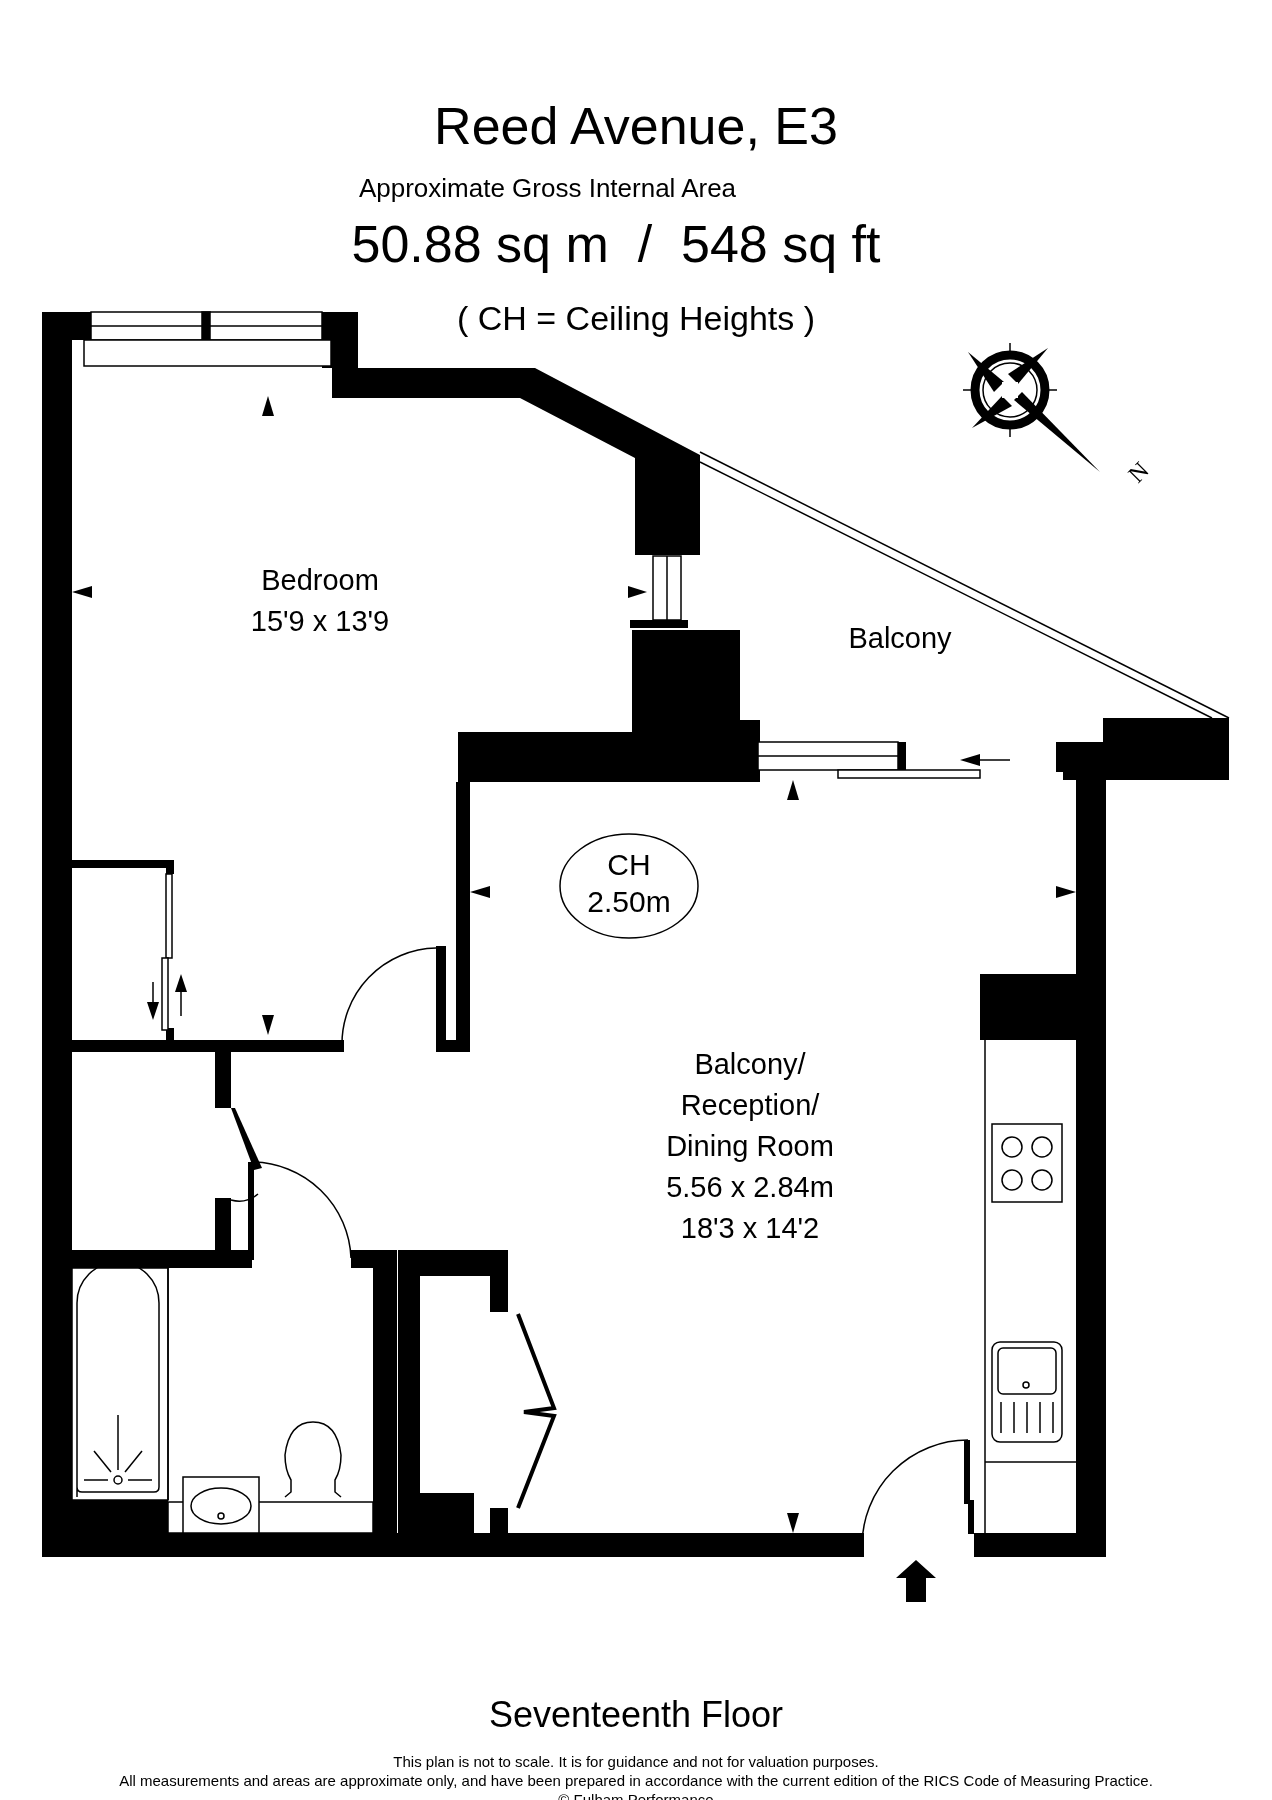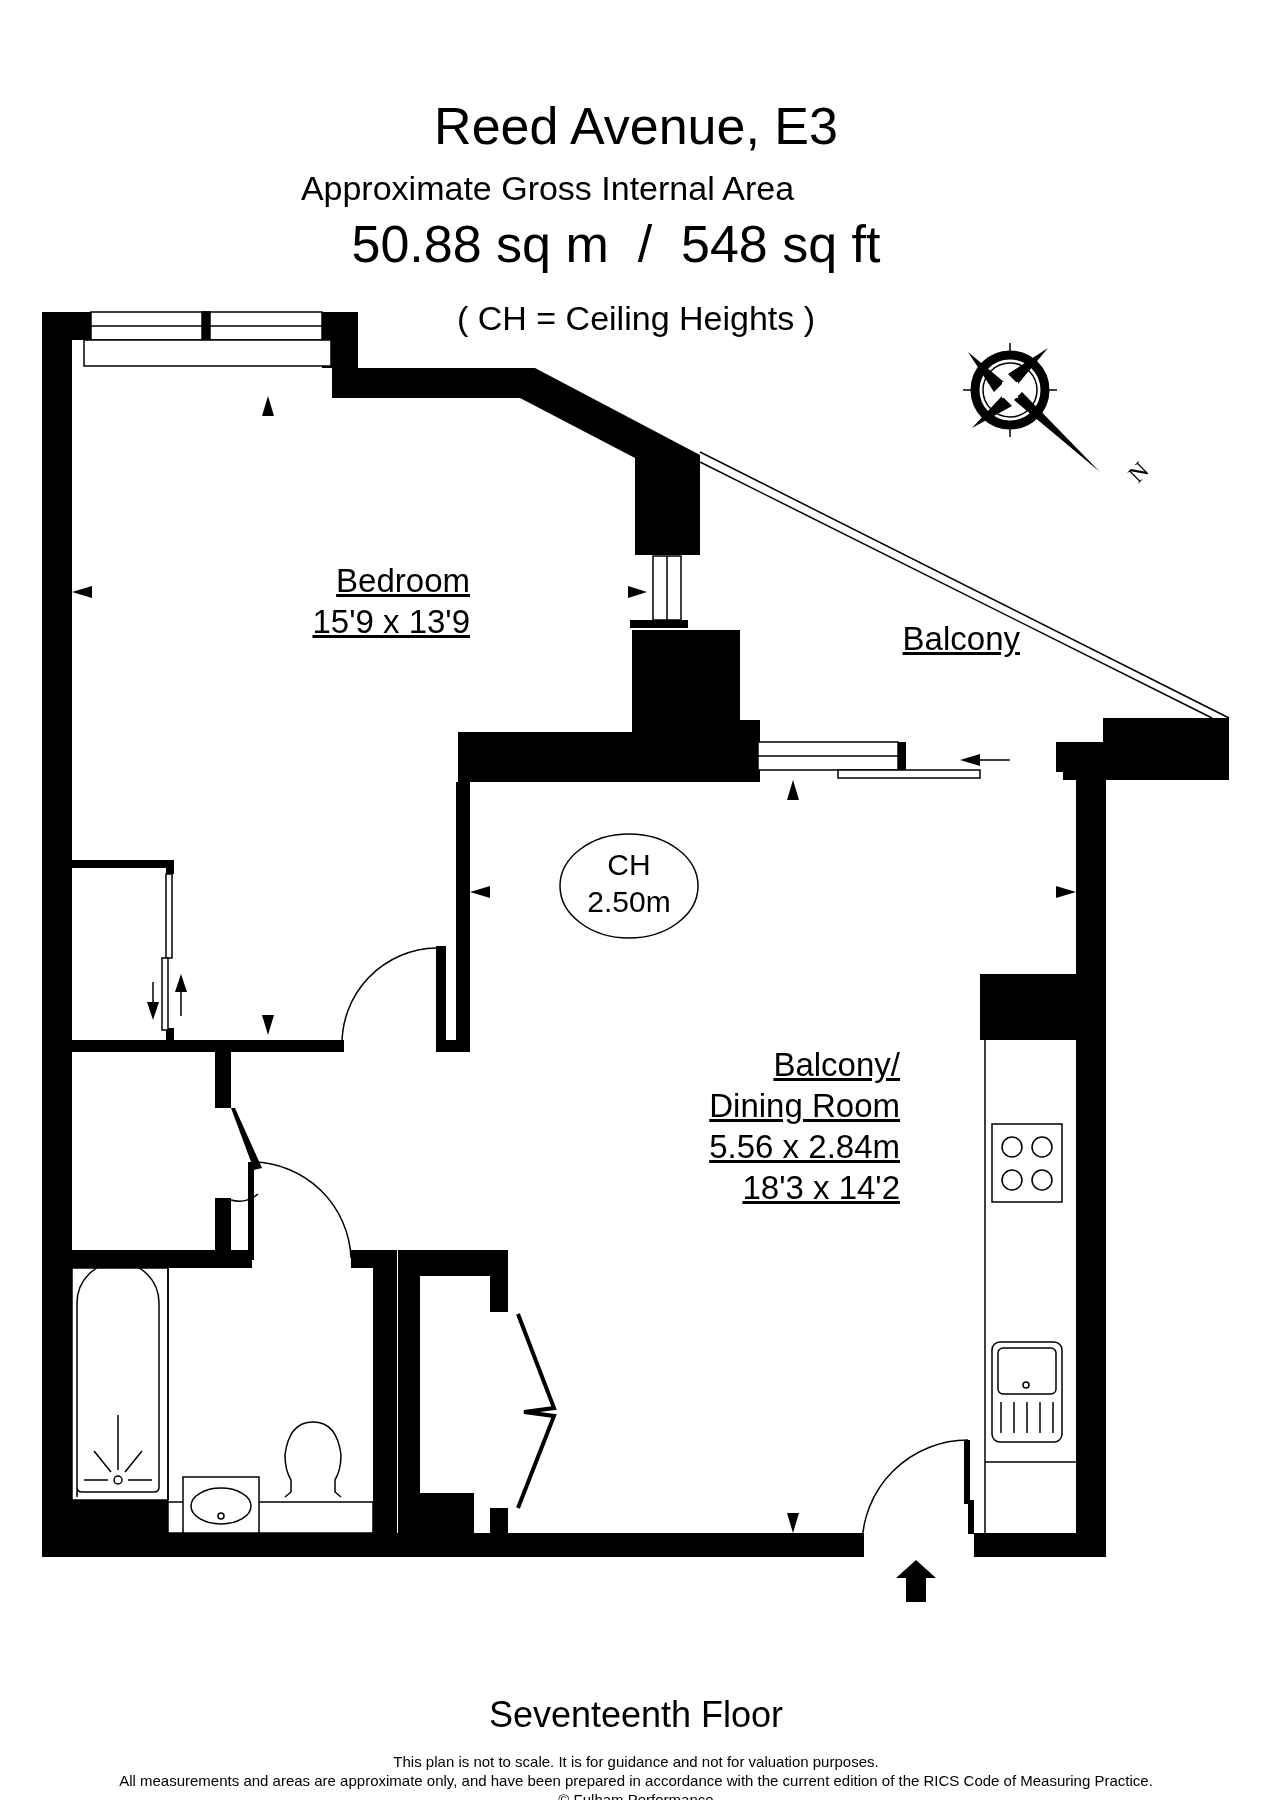--- a/index.html
+++ b/index.html
@@ -1,25 +1,25 @@
 <!DOCTYPE html>
 <html><head>
   <meta charset="utf-8">
   <style>
     html, body { margin: 0; padding: 0; background: #ffffff; }
     body { width: 1272px; height: 1800px; position: relative; overflow: hidden;
            font-family: "Liberation Sans", sans-serif; color: #000; }
     .abs { position: absolute; white-space: nowrap; }
     .center { text-align: center; }
     #title { left: 0; width: 1272px; top: 96px; font-size: 52px; line-height: 60px; }
-    #subtitle { left: 0; width: 1095px; top: 168px; font-size: 34px; line-height: 40px; }
+    #subtitle { left: 0; width: 1095px; top: 168px; font-size: 26px; line-height: 40px; }
     #area { left: 0; width: 1232px; top: 214px; font-size: 52px; line-height: 60px; }
     #ch-note { left: 0; width: 1272px; top: 298px; font-size: 34px; line-height: 40px; }
     #plan { position: absolute; left: 0; top: 0; width: 1272px; height: 1800px; }
-    .room-label { position: absolute; text-align: right; font-size: 33px; line-height: 41px; text-decoration: underline; }
+    .room-label { position: absolute; text-align: center; font-size: 29px; line-height: 41px; }
     #bedroom-label { left: 170px; top: 560px; width: 300px; }
     #balcony-label { left: 780px; top: 618px; width: 240px; }
     #kitchen-label { left: 600px; top: 1044px; width: 300px; }
     #ch-badge { position: absolute; left: 556px; top: 838px; width: 146px; height: 104px;
                 text-align: center; font-size: 30px; line-height: 37px; padding-top: 8px; box-sizing: border-box; }
     #floor-label { left: 0; width: 1272px; top: 1694px; font-size: 36px; line-height: 42px; }
     .disclaimer { left: 0; width: 1272px; font-size: 15px; line-height: 18px; }
   </style>
 </head>
 <body>
@@ -218,20 +218,21 @@
   <div>Balcony</div>
 </div>
 
 <div id="ch-badge">
   <div>CH</div>
   <div>2.50m</div>
 </div>
 
 <div id="kitchen-label" class="room-label">
   <div>Balcony/</div>
+  <div>Reception/</div>
   <div>Dining Room</div>
   <div>5.56 x 2.84m</div>
   <div>18'3 x 14'2</div>
 </div>
 
 <div id="floor-label" class="abs center">Seventeenth Floor</div>
 <div class="abs center disclaimer" style="top:1753px;">This plan is not to scale. It is for guidance and not for valuation purposes.</div>
 <div class="abs center disclaimer" style="top:1772px;">All measurements and areas are approximate only, and have been prepared in accordance with the current edition of the RICS Code of Measuring Practice.</div>
 <div class="abs center disclaimer" style="top:1791px;">© Fulham Performance</div>
 

